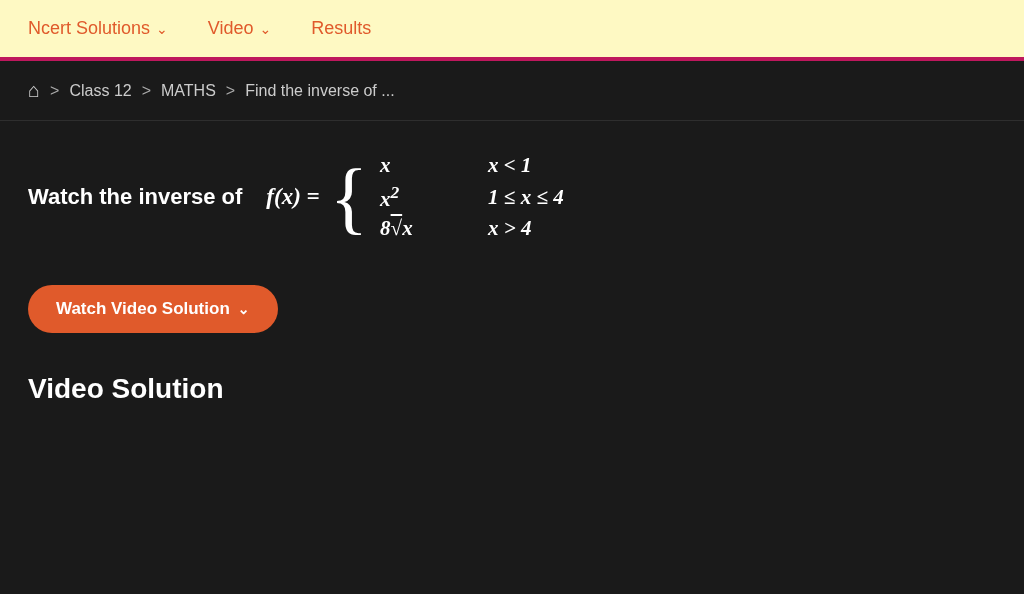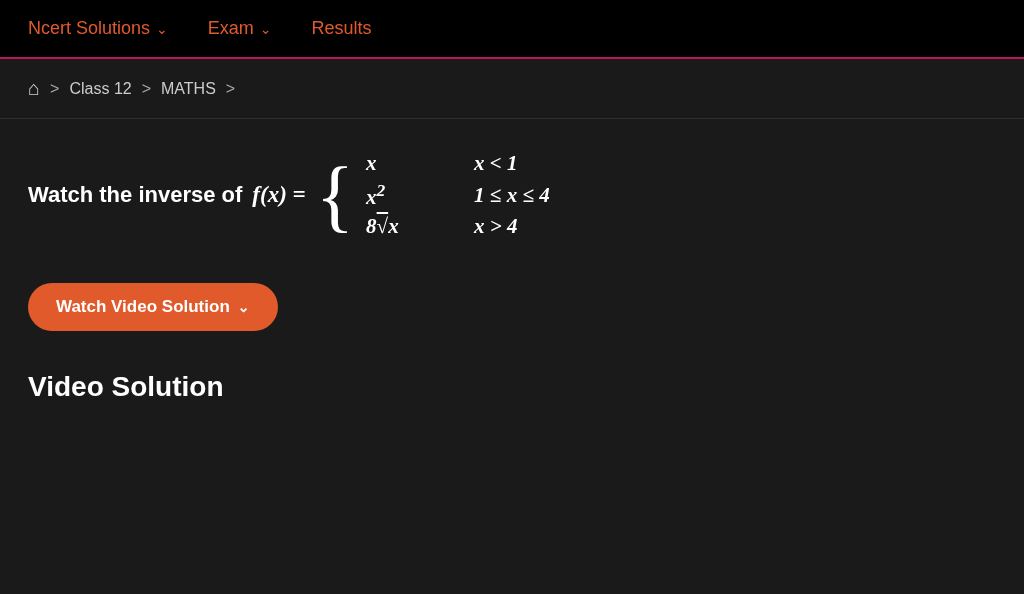--- a/index.html
+++ b/index.html
@@ -7,26 +7,26 @@
       background-color: #1a1a1a;
       color: #ffffff;
       font-family: 'Segoe UI', Arial, sans-serif;
       width: 1024px;
       height: 594px;
       overflow: hidden;
     }
 
     
     .navbar {
-      background-color: #000000;
+      background-color: #fef9c3;
       display: flex;
       align-items: flex-start;
       padding: 18px 28px;
       gap: 40px;
-      border-bottom: 2px solid #be185d;
+      border-bottom: 4px solid #be185d;
     }
     .nav-item {
       display: flex;
       align-items: center;
       gap: 6px;
       color: #e05a2b;
       font-size: 18px;
       font-weight: 500;
       cursor: pointer;
     }
@@ -149,44 +149,45 @@
   </style>
 </head>
 <body>
 
 <nav class="navbar">
   <div class="nav-item">
     <span>Ncert Solutions</span>
     <span class="nav-chevron">⌄</span>
   </div>
   <div class="nav-item">
-    <span>Exam</span>
+    <span>Video</span>
     <span class="nav-chevron">⌄</span>
   </div>
   <div class="nav-item plain">
     <span>Results</span>
   </div>
 </nav>
 
 <div class="breadcrumb">
   <span class="breadcrumb-home">⌂</span>
   <span class="breadcrumb-sep">&gt;</span>
   <span>Class 12</span>
   <span class="breadcrumb-sep">&gt;</span>
   <span>MATHS</span>
   <span class="breadcrumb-sep">&gt;</span>
+  <span>Find the inverse of ...</span>
 </div>
 
 <div class="main-content">
 
   
   <div class="problem-statement">
     <span>Watch the inverse of</span>
 
-    <span class="math-text" style="font-size:23px;">
+    <span class="math-text" style="font-size:23px;margin-left:14px;">
       <i>f</i>(<i>x</i>) =
     </span>
 
     <div class="piecewise-container">
       <span class="brace">{</span>
       <div class="cases-table">
         <div class="case-row">
           <span class="case-expr math-text"><i>x</i></span>
           <span class="case-cond math-text"><i>x</i> &lt; 1</span>
         </div>

